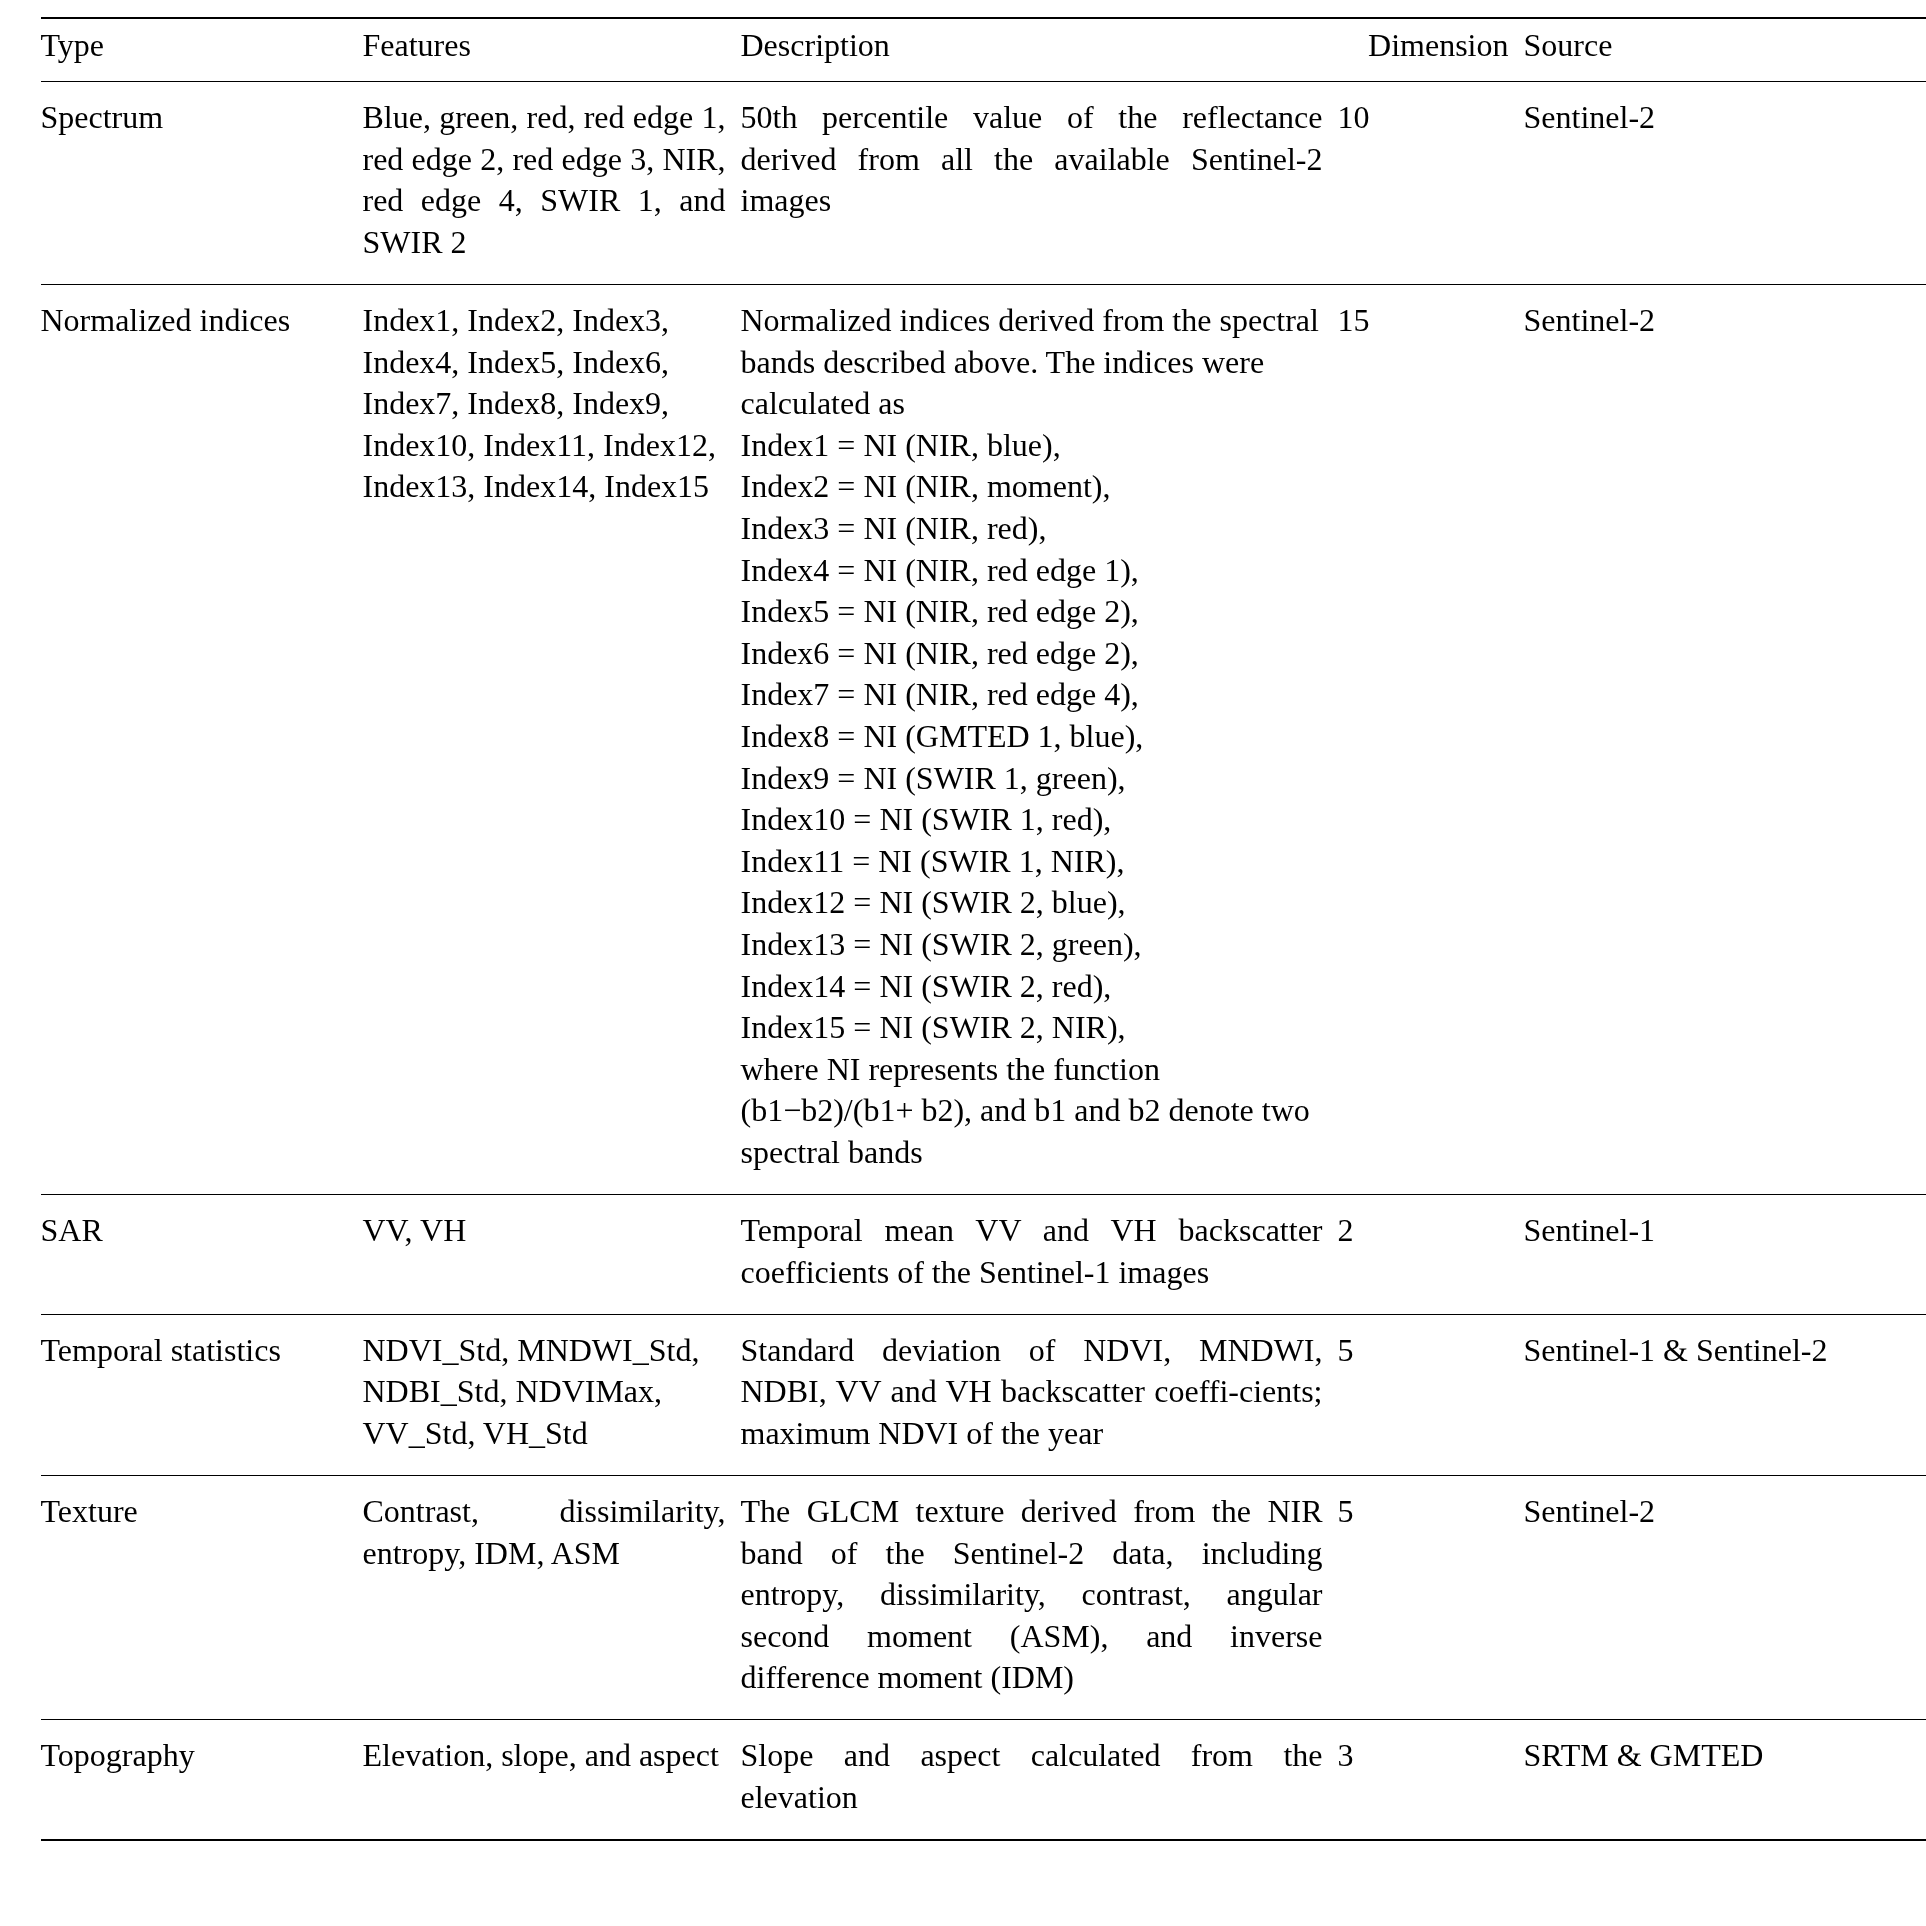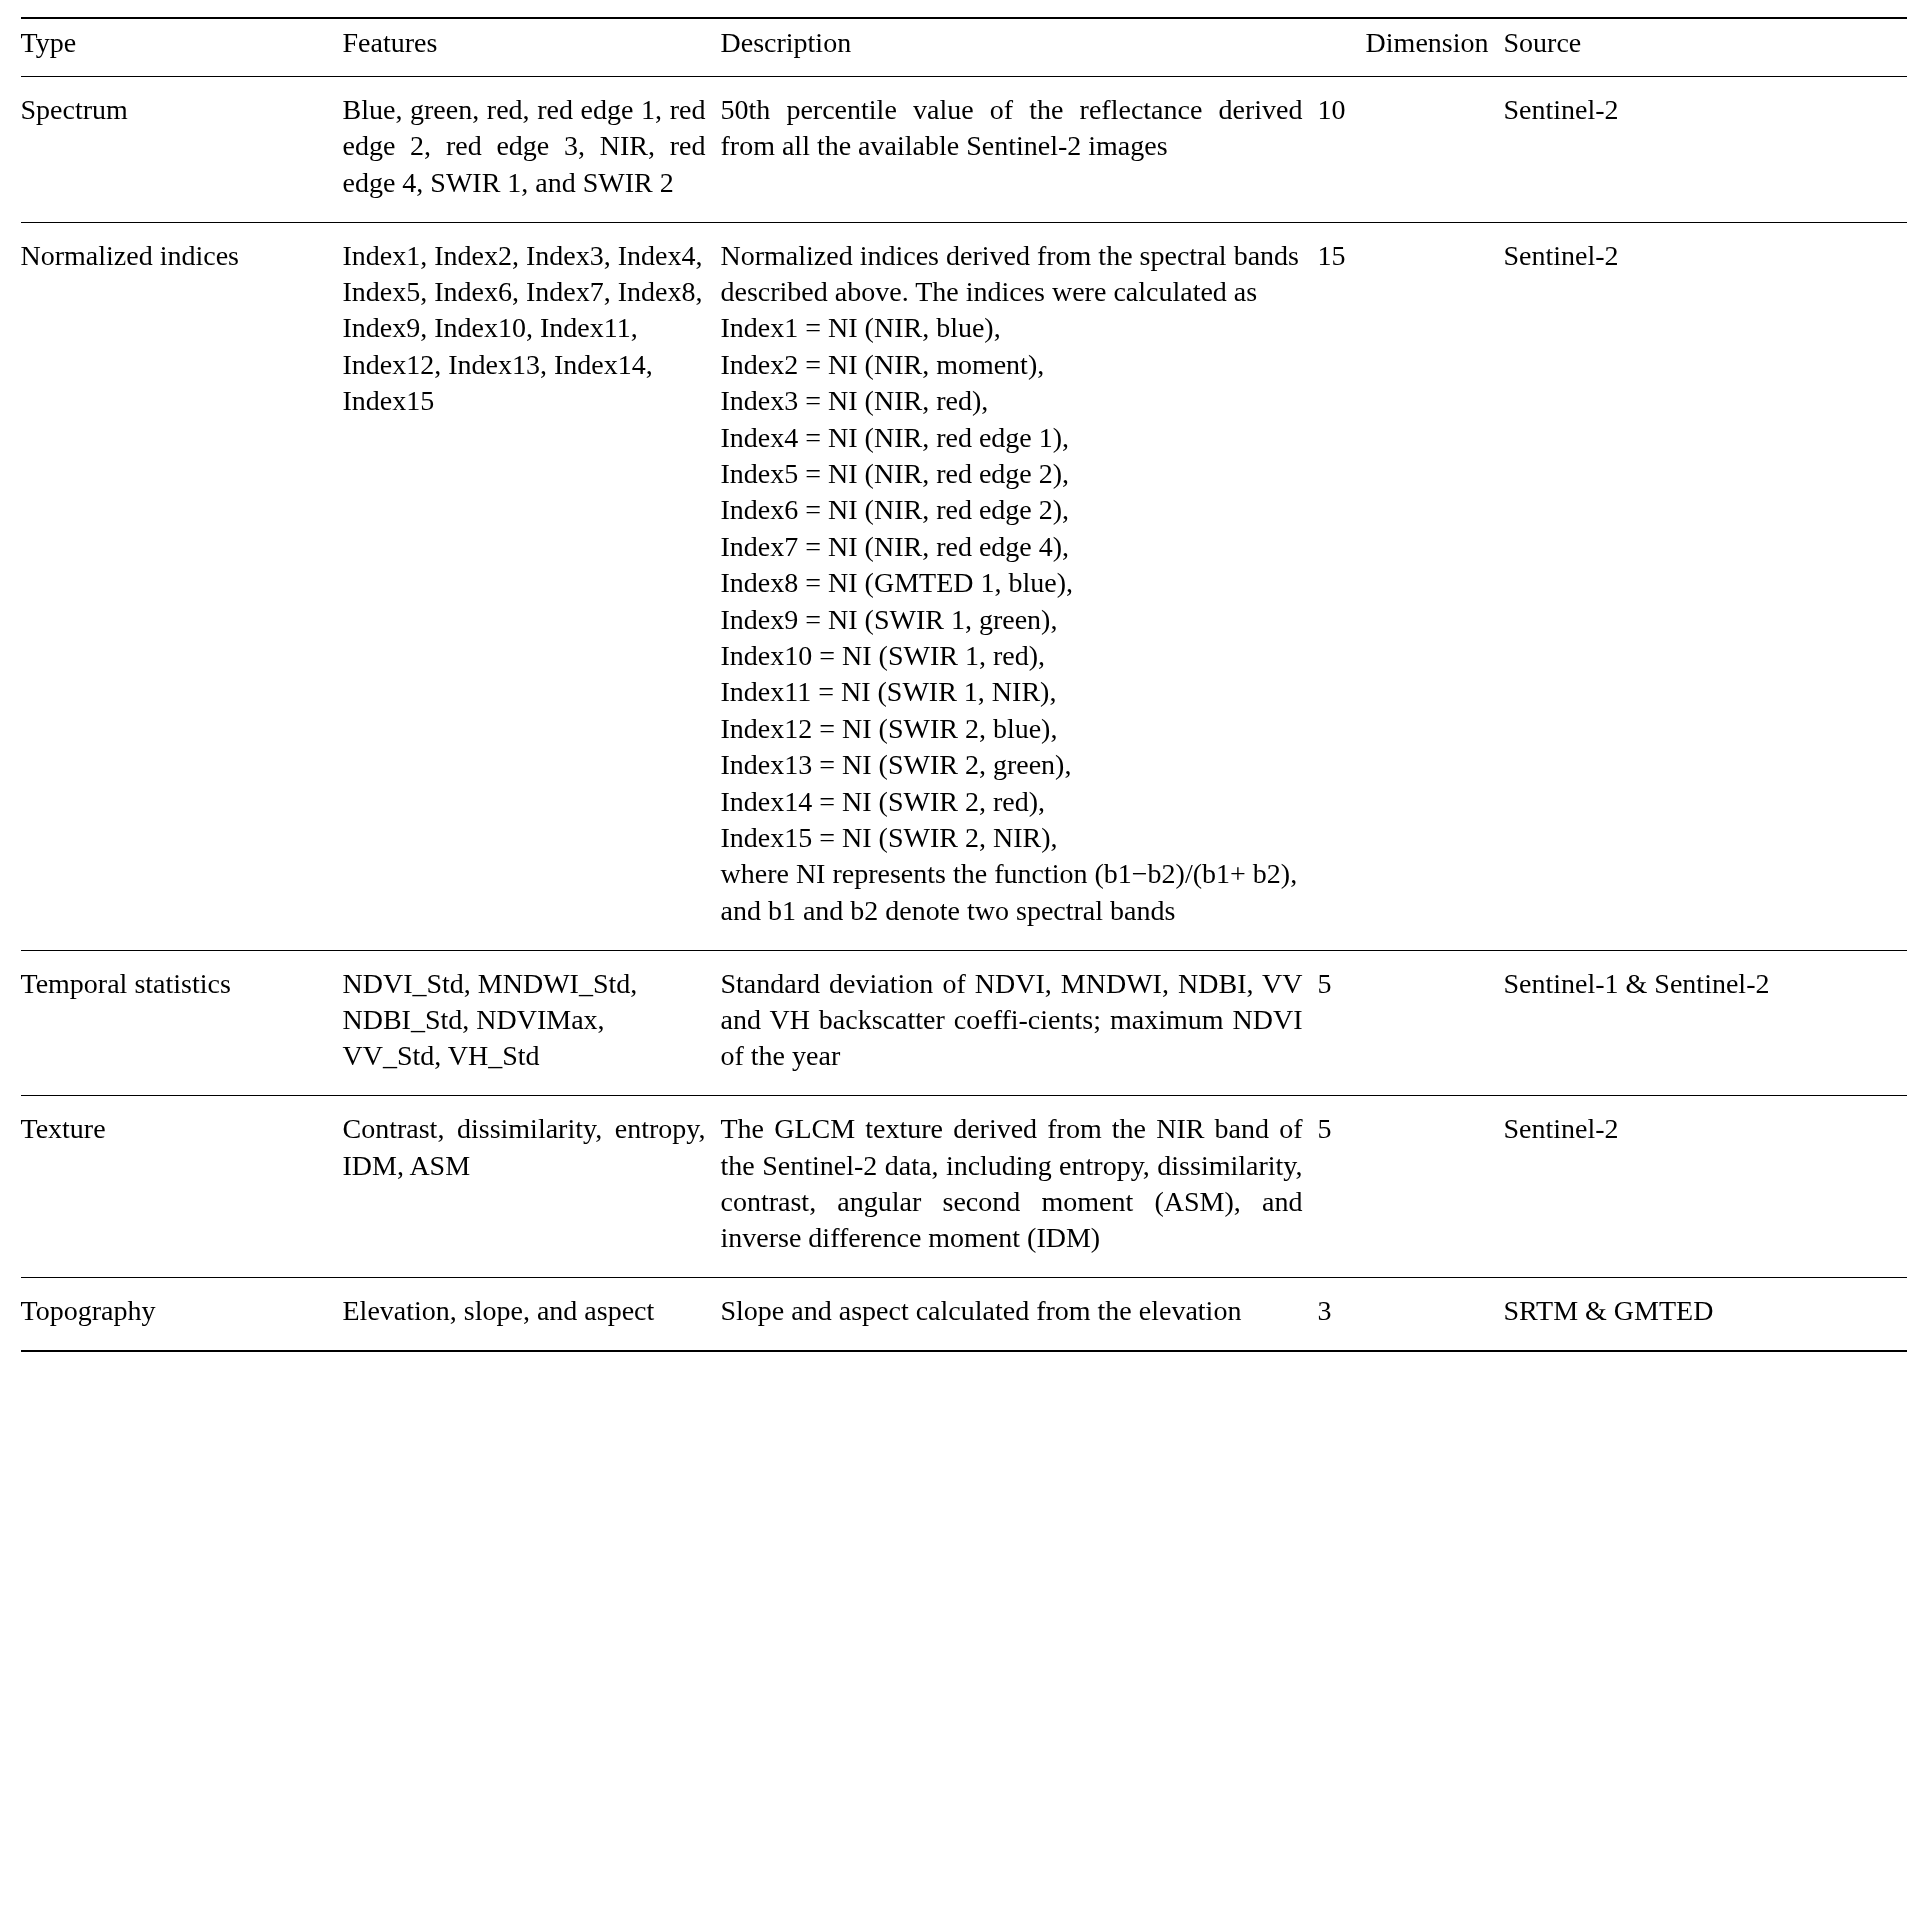--- a/index.html
+++ b/index.html
@@ -14,22 +14,23 @@
   }
   .page {
     width: 1927px;
     box-sizing: border-box;
     padding: 17px 20.5px 28px 20.5px;
   }
   table.feature-table {
     width: 100%;
     border-collapse: collapse;
     table-layout: fixed;
-    font-size: 28px;
+    font-size: 32px;
     line-height: 1.30;
+    margin-left: 20px;
   }
   table.feature-table col.c-type { width: 322px; }
   table.feature-table col.c-features { width: 378px; }
   table.feature-table col.c-desc { width: 597px; }
   table.feature-table col.c-dim { width: 186px; }
   table.feature-table col.c-source { width: 403px; }
 
   thead th {
     font-weight: normal;
     text-align: left;
@@ -113,20 +114,27 @@
           <span class="desc-line">Index12 = NI (SWIR 2, blue),</span>
           <span class="desc-line">Index13 = NI (SWIR 2, green),</span>
           <span class="desc-line">Index14 = NI (SWIR 2, red),</span>
           <span class="desc-line">Index15 = NI (SWIR 2, NIR),</span>
           <span class="desc-block justify">where NI represents the function (b1−b2)/(b1+ b2), and b1 and b2 denote two spectral bands</span>
         </td>
         <td class="dim">15</td>
         <td class="source">Sentinel-2</td>
       </tr>
 
+      <tr class="data-row">
+        <td>SAR</td>
+        <td>VV, VH</td>
+        <td class="justify">Temporal mean VV and VH backscatter coefficients of the Sentinel-1 images</td>
+        <td class="dim">2</td>
+        <td class="source">Sentinel-1</td>
+      </tr>
 
       <tr class="data-row">
         <td>Temporal statistics</td>
         <td>NDVI_Std, MNDWI_Std, NDBI_Std, NDVIMax, VV_Std, VH_Std</td>
         <td class="justify">Standard deviation of NDVI, MNDWI, NDBI, VV and VH backscatter coeffi-cients; maximum NDVI of the year</td>
         <td class="dim">5</td>
         <td class="source">Sentinel-1 &amp; Sentinel-2</td>
       </tr>
 
       <tr class="data-row">

